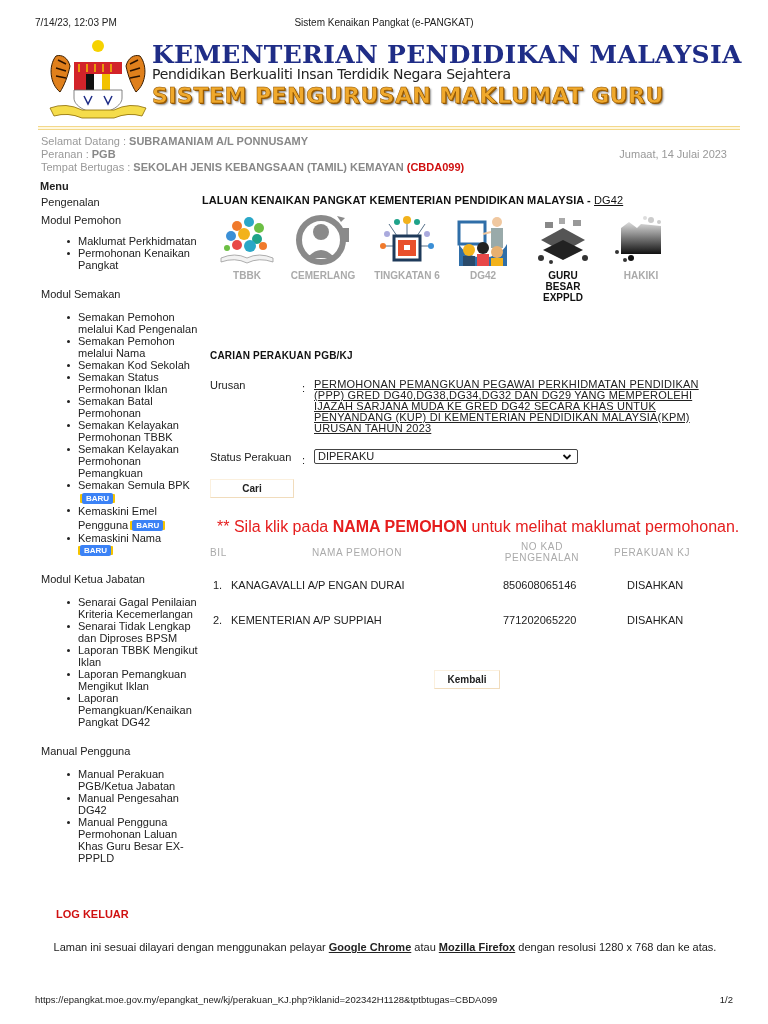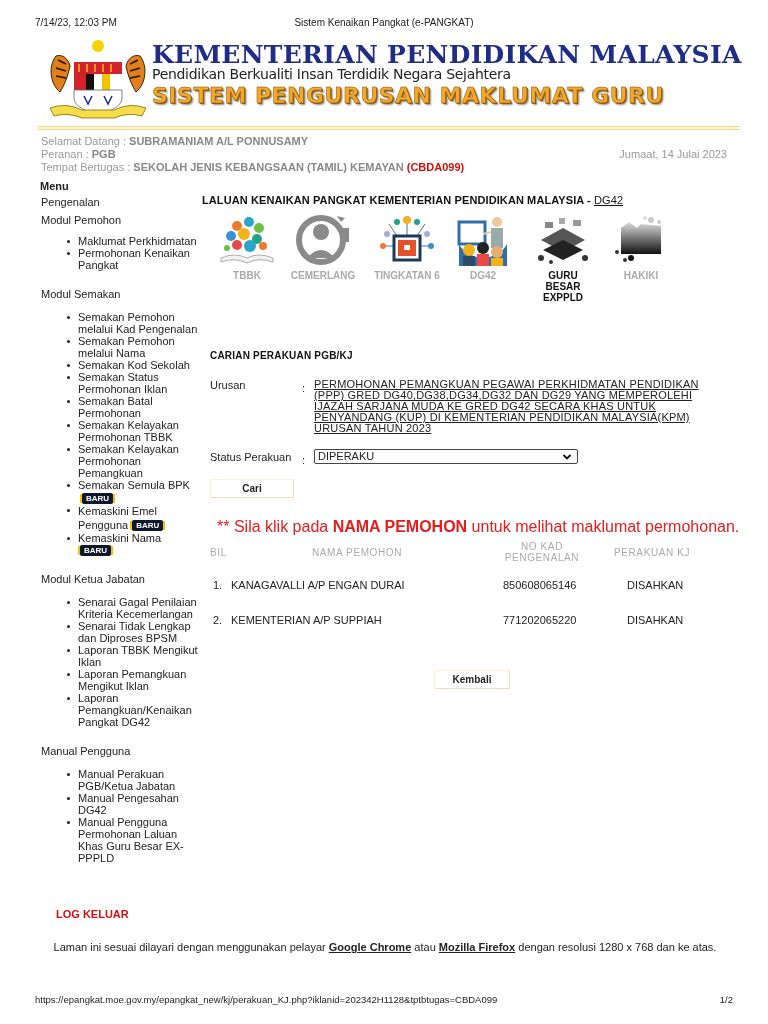--- a/index.html
+++ b/index.html
@@ -23,21 +23,21 @@
   .userinfo b { color: #888; margin-top: 44px; }
   .userinfo .code { color: #d01010; font-weight: bold; }
   .userinfo .date-right { position: absolute; right: 0; top: 13px; color: #999; }
 
   .sidebar { position: absolute; top: 180px; left: 40px; width: 160px; font-size: 11px; color: #222; }
   .sidebar .menu-title { font-weight: bold; font-size: 11px; margin-bottom: 3px; }
   .sidebar .section { margin-left: 1px; line-height: 14px; margin-bottom: 4px; }
   .sidebar ul { list-style: none; margin: 8px 0 16px 0; padding-left: 38px; }
   .sidebar li { position: relative; line-height: 12px; margin-bottom: 0; }
   .sidebar li::before { content: ""; position: absolute; left: -11px; top: 5px; width: 3px; height: 3px; background: #222; border-radius: 50%; }
-  .badge { display: inline-block; background: #0f172a; color: #fff; font-size: 8px; font-weight: bold; padding: 1px 4px; border-radius: 2px; position: relative; margin-left: 4px; line-height: 9px; vertical-align: middle;
+  .badge { display: inline-block; background: #3b82f6; color: #fff; font-size: 8px; font-weight: bold; padding: 1px 4px; border-radius: 2px; position: relative; margin-left: 4px; line-height: 9px; vertical-align: middle;
      box-shadow: -3px 0 0 -1px #f5c400, 3px 0 0 -1px #f5c400; }
   .logout { position: absolute; top: 908px; left: 42px; font-size: 11px; color: #d01010; font-weight: bold; margin-left: 14px; }
 
   .main { position: absolute; top: 194px; left: 202px; width: 520px; }
   .main-heading { font-size: 11px; font-weight: bold; color: #111; letter-spacing: 0.1px; white-space: nowrap; }
   .main-heading a { color: #111; font-weight: normal; text-decoration: underline; }
 
   .icons { position: absolute; top: 214px; left: 212px; width: 470px; height: 90px; }
   .icon-item { position: absolute; width: 70px; text-align: center; font-size: 10px; font-weight: bold; color: #aaa; line-height: 11px; }
   .icon-item .pic { width: 60px; height: 52px; margin: 0 auto 2px auto; }
@@ -310,21 +310,21 @@
   <span style="left:290px;">850608065146</span>
   <span style="left:414px;">DISAHKAN</span>
 </div>
 <div class="row" style="top:614px;">
   <span style="left:0;">2.</span>
   <span style="left:18px;">KEMENTERIAN A/P SUPPIAH</span>
   <span style="left:290px;">771202065220</span>
   <span style="left:414px;">DISAHKAN</span>
 </div>
 
-<div class="btn" style="top:670px; left:434px; width:76px; height:19px; line-height:17px;">Kembali</div>
+<div class="btn" style="top:670px; left:434px; width:66px; height:19px; line-height:17px;">Kembali</div>
 
 <div class="footer-note">
   <span>Laman ini sesuai dilayari dengan menggunakan pelayar </span><a>Google Chrome</a><span> atau </span><a>Mozilla Firefox</a><span> dengan resolusi 1280 x 768 dan ke atas.</span>
 </div>
 
 <div class="print-footer">
   <span>https://epangkat.moe.gov.my/epangkat_new/kj/perakuan_KJ.php?iklanid=202342H1128&amp;tptbtugas=CBDA099</span>
   <span class="page">1/2</span>
 </div>
 

